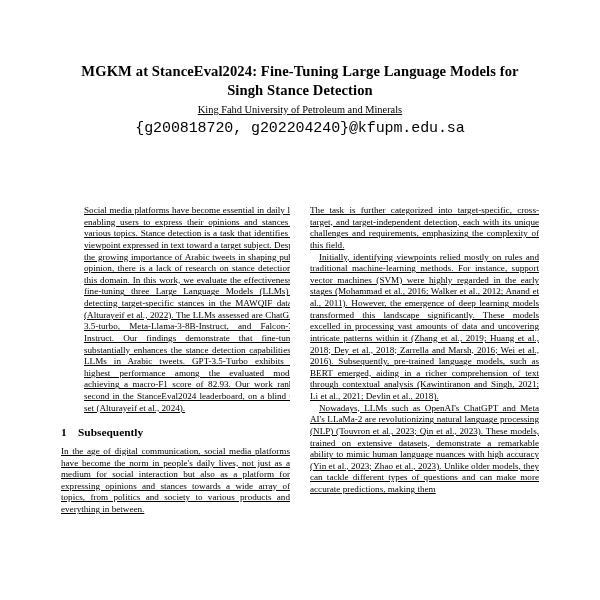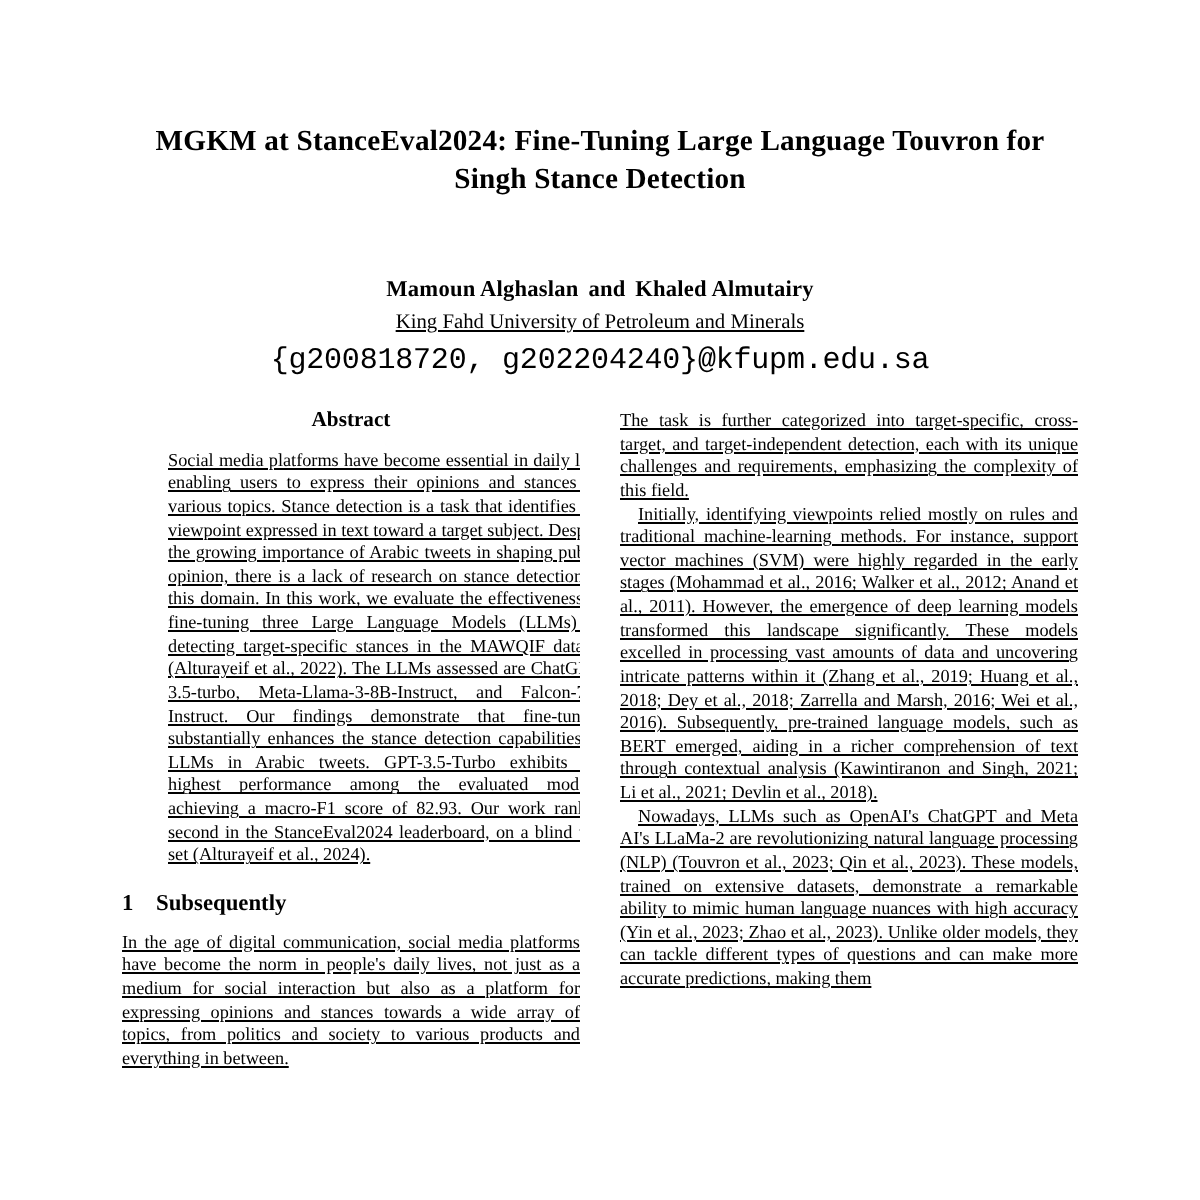--- a/index.html
+++ b/index.html
@@ -121,36 +121,30 @@
 
   .col-right .para:first-child { text-indent: 0; }
 </style>
 </head>
 <body>
 
 <div class="page">
 
   <div class="title-block">
     <h1 class="paper-title">
-      <span class="title-line">MGKM at StanceEval2024:  Fine-Tuning Large Language Touvron for</span>
+      <span class="title-line">MGKM at StanceEval2024:  Fine-Tuning Large Language Models for</span>
       <span class="title-line">Singh Stance Detection</span>
     </h1>
-    <div class="authors">
-      <span>Mamoun Alghaslan</span>
-      <span class="author-sep">and</span>
-      <span>Khaled Almutairy</span>
-    </div>
     <div class="affiliation">King Fahd University of Petroleum and Minerals</div>
     <div class="emails">{g200818720, g202204240}@kfupm.edu.sa</div>
   </div>
 
   <div class="columns">
 
     <div class="col col-left">
-      <div class="abstract-heading">Abstract</div>
       <div class="abstract-body">
         <p class="para noindent">Social media platforms have become essential in daily life, enabling users to express their opinions and stances on various topics. Stance detection is a task that identifies the viewpoint expressed in text toward a target subject. Despite the growing importance of Arabic tweets in shaping public opinion, there is a lack of research on stance detection in this domain. In this work, we evaluate the effectiveness of fine-tuning three Large Language Models (LLMs) in detecting target-specific stances in the MAWQIF dataset (Alturayeif et al., 2022). The LLMs assessed are ChatGPT-3.5-turbo, Meta-Llama-3-8B-Instruct, and Falcon-7B-Instruct. Our findings demonstrate that fine-tuning substantially enhances the stance detection capabilities of LLMs in Arabic tweets. GPT-3.5-Turbo exhibits the highest performance among the evaluated models, achieving a macro-F1 score of 82.93. Our work ranked second in the StanceEval2024 leaderboard, on a blind test set (Alturayeif et al., 2024).</p>
       </div>
 
       <div class="section-heading">
         <span class="section-num">1</span>
         <span>Subsequently</span>
       </div>
       <p class="para noindent">In the age of digital communication, social media platforms have become the norm in people's daily lives, not just as a medium for social interaction but also as a platform for expressing opinions and stances towards a wide array of topics, from politics and society to various products and everything in between.</p>
     </div>

